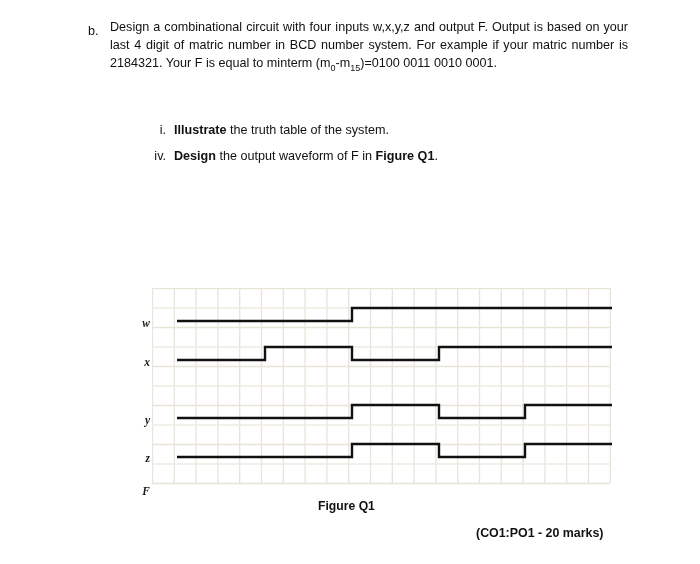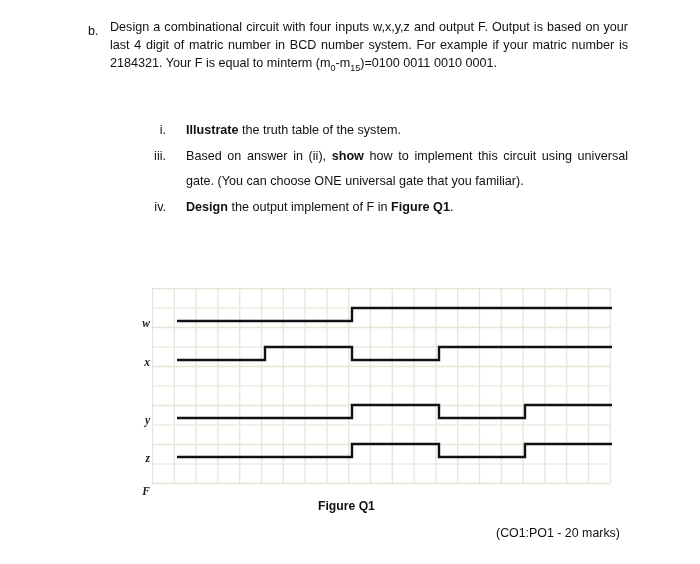--- a/index.html
+++ b/index.html
@@ -71,21 +71,20 @@
     line-height: 25.5px;
     color: #111;
   }
   .sub-text {
     flex: 1 1 auto;
     font-size: 12.6px;
     line-height: 25.5px;
     text-align: justify;
     text-justify: inter-word;
     color: #111;
-    margin-left: 12px;
   }
   .sub-text.nojust { text-align: left; }
 
   
   .figure {
     position: absolute;
     left: 152px;
     top: 288px;
     width: 463px;
     height: 209px;
@@ -113,24 +112,24 @@
   .fig-caption {
     position: absolute;
     left: 318px;
     top: 499px;
     font-size: 12.2px;
     font-weight: bold;
     color: #111;
   }
   .marks {
     position: absolute;
-    left: 496px;
+    left: 476px;
     top: 526px;
     font-size: 12.4px;
-    font-weight: normal;
+    font-weight: bold;
     color: #111;
   }
 </style>
 </head>
 <body>
 
 <div class="page">
 
   <div class="q-block">
     <div class="q-row">
@@ -144,31 +143,25 @@
   <div class="sub-list">
 
     <div class="sub-row">
       <div class="sub-marker">i.</div>
       <div class="sub-text nojust">
         <b>Illustrate</b><span> the truth table of the system.</span>
       </div>
     </div>
 
 
-    <div class="sub-row">
-      <div class="sub-marker">iii.</div>
-      <div class="sub-text">
-        <span>Based on answer in (ii), </span><b>show</b><span> how to implement this circuit using universal gate. (You can choose ONE universal gate that you familiar).</span>
-      </div>
-    </div>
 
     <div class="sub-row">
       <div class="sub-marker">iv.</div>
       <div class="sub-text nojust">
-        <b>Design</b><span> the output implement of F in </span><b>Figure Q1</b><span>.</span>
+        <b>Design</b><span> the output waveform of F in </span><b>Figure Q1</b><span>.</span>
       </div>
     </div>
 
   </div>
 
   <div class="figure">
     <svg class="grid-svg" id="grid-svg" width="459.8" height="197">
         <line x1="0.5" y1="0" x2="0.5" y2="195" stroke="#e8e4d8" stroke-width="1.3"></line>
         <line x1="22.3" y1="0" x2="22.3" y2="195" stroke="#e8e4d8" stroke-width="1.3"></line>
         <line x1="44.1" y1="0" x2="44.1" y2="195" stroke="#e8e4d8" stroke-width="1.3"></line>

